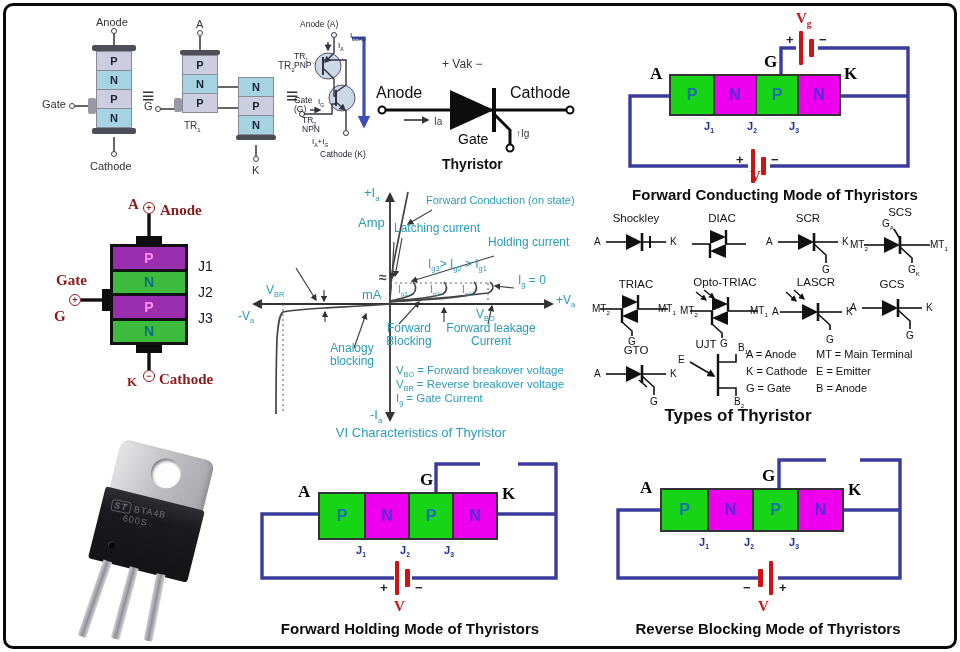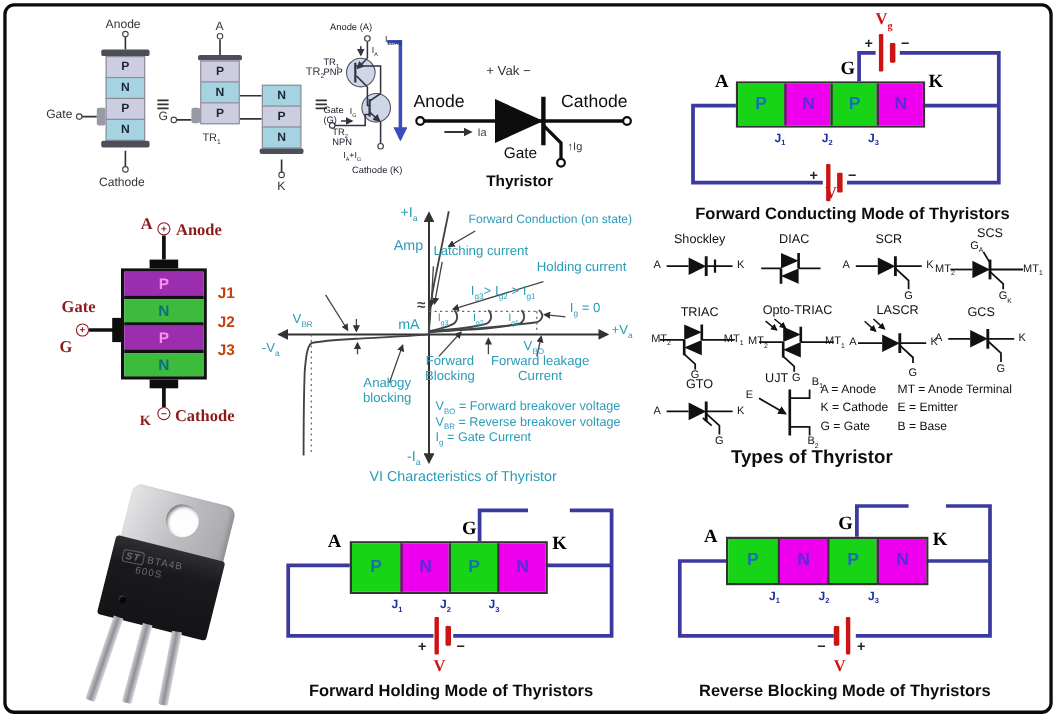--- a/index.html
+++ b/index.html
@@ -24,21 +24,21 @@
   .sign{position:absolute;font-weight:bold;font-size:13px;color:#222}
   .vlbl{position:absolute;color:#cc1414;font-family:"Liberation Serif",serif;font-weight:bold;font-size:15px}
   
   .sstack{position:absolute;border:3px solid #111;display:flex;flex-direction:column;box-sizing:border-box}
   .slayer{flex:1;display:flex;align-items:center;justify-content:center;font-weight:bold;font-size:14px;border-bottom:3px solid #111}
   .slayer.last{border-bottom:none}
   .sp{background:#9b2daf;color:#ff8df2}
   .sn{background:#3cbb3c;color:#0d6e7d}
   .tab{position:absolute;background:#0d0d0d}
   .term{position:absolute;width:12px;height:12px;border:1.5px solid #8b1a1a;border-radius:50%;background:#fff;color:#8b1a1a;font-size:9px;font-weight:bold;display:flex;align-items:center;justify-content:center;box-sizing:border-box}
-  .sjl{position:absolute;color:#c2410c;font-weight:bold;font-size:14px}
+  .sjl{position:absolute;color:#0f172a;font-weight:normal;font-size:14px}
   
   .ablk{position:absolute;display:flex;align-items:center;justify-content:center;font-weight:bold;font-size:11px;color:#1c2430;border:1px solid #8a8a96;box-sizing:border-box}
   .ap{background:#cdcde2}
   .an{background:#a5d3e2}
   .cap{position:absolute;background:#4e4e58;border-radius:2px}
   .alab{position:absolute;color:#333;font-size:11px;white-space:nowrap}
   .aterm{position:absolute;width:6px;height:6px;border:1.2px solid #444;border-radius:50%;background:#fff;box-sizing:border-box}
   .equiv{position:absolute;font-size:21px;color:#333;font-weight:bold}
   
   .device{position:absolute}
@@ -499,23 +499,23 @@
         </g>
       </svg>
       <span class="devlbl" style="left:0;top:16px">E</span>
       <span class="devlbl" style="left:60px;top:4px">B<sub>1</sub></span>
       <span class="devlbl" style="left:56px;top:58px">B<sub>2</sub></span>
     </div>
 
     <div class="leg" style="left:158px;top:144px">A = Anode</div>
     <div class="leg" style="left:158px;top:161px">K = Cathode</div>
     <div class="leg" style="left:158px;top:178px">G = Gate</div>
-    <div class="leg" style="left:228px;top:144px">MT = Anode Terminal</div>
+    <div class="leg" style="left:228px;top:144px">MT = Main Terminal</div>
     <div class="leg" style="left:228px;top:161px">E = Emitter</div>
-    <div class="leg" style="left:228px;top:178px">B = Base</div>
+    <div class="leg" style="left:228px;top:178px">B = Anode</div>
     <div class="title" style="left:30px;top:202px;width:240px;font-size:17px">Types of Thyristor</div>
   </div>
 
   <div class="sec" style="left:58px;top:440px;width:204px;height:206px">
     <div class="pkg">
       <div class="ptab">
           <div class="phole"></div>
         </div>
       <div class="pbody">
         <div class="pmark">

